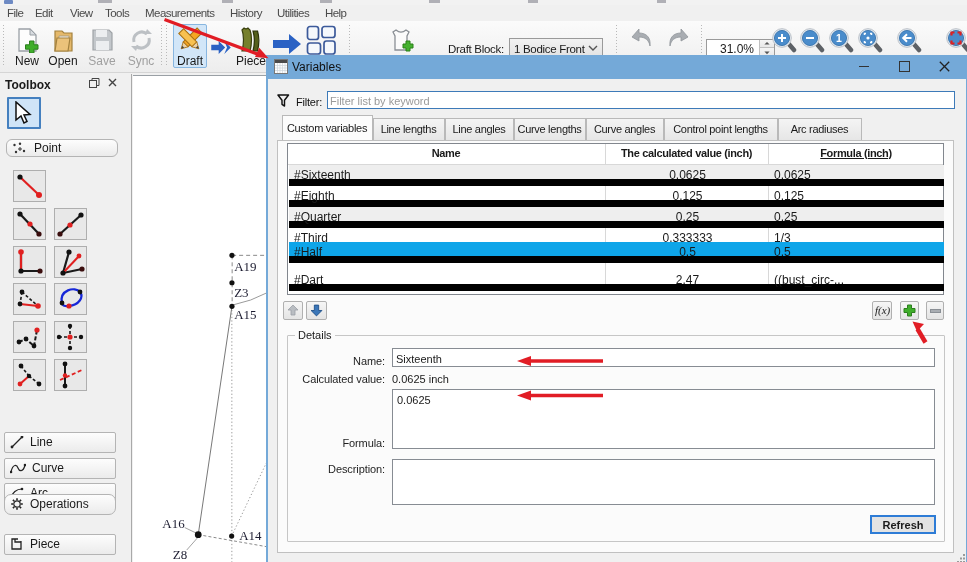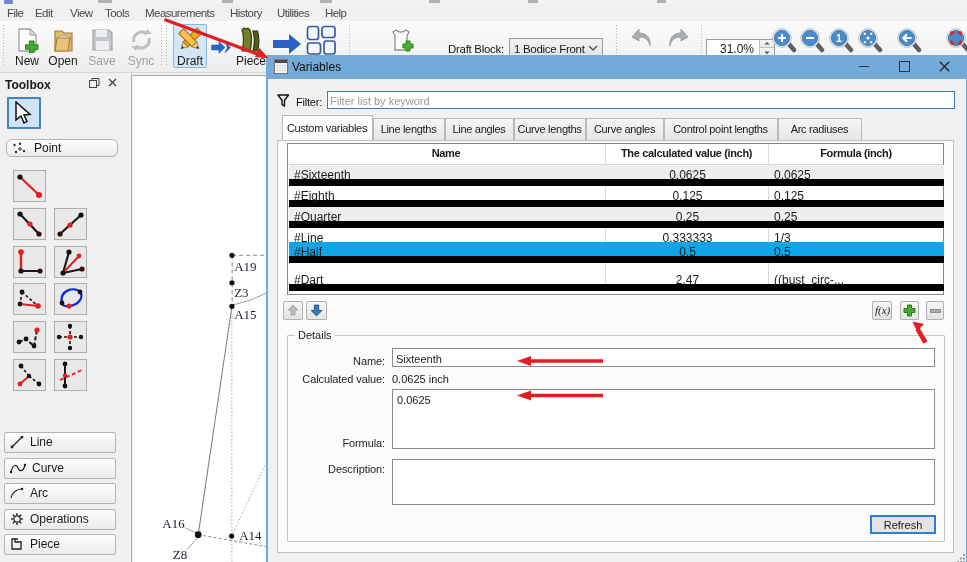--- a/index.html
+++ b/index.html
@@ -332,21 +332,21 @@
         <circle cx="1" cy="10" r="1.3" fill="#222"></circle>
         <circle cx="15" cy="3" r="1.3" fill="#222"></circle>
       </svg>Curve
   </div>
   <div class="secbtn" style="top:409px;">
     <svg width="14" height="13" viewBox="0 0 14 13">
         <path d="M1 11 A 11 11 0 0 1 12 2" stroke="#222" stroke-width="1.2" fill="none"></path>
         <circle cx="12" cy="2" r="1.3" fill="#222"></circle>
       </svg>Arc
   </div>
-  <div class="secbtn" style="top:435px;">
+  <div class="secbtn" style="top:420px;border-radius:7px;">
     <svg width="14" height="14" viewBox="0 0 14 14">
         <circle cx="7" cy="7" r="3.2" fill="none" stroke="#222" stroke-width="1.2"></circle>
         <g stroke="#222" stroke-width="1.6">
           <path d="M7 1.2 v2 M7 10.8 v2 M1.2 7 h2 M10.8 7 h2 M2.9 2.9 l1.4 1.4 M9.7 9.7 l1.4 1.4 M11.1 2.9 l-1.4 1.4 M4.3 9.7 l-1.4 1.4"></path>
         </g>
       </svg>Operations
   </div>
   <div class="secbtn" style="top:460px;">
     <svg width="14" height="14" viewBox="0 0 14 14">
         <path d="M2 4 v8 h9 v-7 h-6 v-3 h-3 z M5 2 h3 M11 6 v-2" fill="none" stroke="#222" stroke-width="1.3"></path>
@@ -427,21 +427,21 @@
     <div class="tab" style="left:397.5px;width:114px;line-height:21px;">Control point lengths</div>
     <div class="tab" style="left:511.5px;width:84px;line-height:21px;">Arc radiuses</div>
 
     <div class="abs" style="left:11px;top:61px;width:677px;height:413px;background:#fbfbfb;border:1px solid #c0c0c0;z-index:1;">
 
       <div class="abs" style="left:9px;top:2px;width:657px;height:152px;background:#fff;border:1px solid #82878e;">
 
         <div class="abs" style="left:0;top:0;width:655px;height:21px;border-bottom:1px solid #d8d8d8;font-weight:bold;font-size:11px;letter-spacing:-0.35px;">
           <span class="abs" style="left:0;width:316px;top:3px;text-align:center;">Name</span>
           <span class="abs" style="left:317px;width:163px;top:3px;text-align:center;">The calculated value (inch)</span>
-          <span class="abs" style="left:481px;width:174px;top:3px;text-align:center;">Formula (inch)</span>
+          <span class="abs" style="left:481px;width:174px;top:3px;text-align:center;text-decoration:underline;">Formula (inch)</span>
         </div>
 
         <div class="abs" style="left:316.5px;top:0;width:1px;height:147px;background:#d8d8d8;"></div>
         <div class="abs" style="left:480px;top:0;width:1px;height:147px;background:#d8d8d8;"></div>
 
         <div class="row" style="top:21px;background:#eeeeee;">
             <span class="c1">#Sixteenth</span>
             <span class="c2">0.0625</span>
             <span class="c3">0.0625</span>
           </div>
@@ -449,21 +449,21 @@
             <span class="c1">#Eighth</span>
             <span class="c2">0.125</span>
             <span class="c3">0.125</span>
           </div>
         <div class="row" style="top:63px;background:#eeeeee;">
             <span class="c1">#Quarter</span>
             <span class="c2">0.25</span>
             <span class="c3">0.25</span>
           </div>
         <div class="row" style="top:84px;">
-            <span class="c1">#Line</span>
+            <span class="c1">#Third</span>
             <span class="c2">0.333333</span>
             <span class="c3">1/3</span>
           </div>
         <div class="row" style="top:98px;background:#0ea5e9;">
             <span class="c1">#Half</span>
             <span class="c2">0.5</span>
             <span class="c3">0.5</span>
           </div>
         <div class="row" style="top:126px;">
             <span class="c1">#Dart</span>
@@ -504,21 +504,21 @@
       <div class="dlabel" style="left:0px;top:232px;width:107px;">Calculated value:</div>
       <span class="abs" style="left:114px;top:232px;font-size:11px;">0.0625 inch</span>
 
       <div class="dlabel" style="left:0px;top:252px;width:107px;margin-top:44px;">Formula:</div>
       <div class="inp" style="left:114px;top:248px;width:543px;height:60px;"></div>
       <span class="abs" style="left:119px;top:253px;font-size:11px;">0.0625</span>
 
       <div class="dlabel" style="left:0px;top:322px;width:107px;">Description:</div>
       <div class="inp" style="left:114px;top:318px;width:543px;height:45.5px;"></div>
 
-      <div class="abs" style="left:592px;top:374px;width:66px;height:18.5px;background:#e3e3e3;border:1px solid #2e7cd6;box-shadow:0 0 0 1px #2e7cd6 inset;text-align:center;line-height:18px;font-size:11px;">Refresh</div>
+      <div class="abs" style="left:592px;top:374px;width:66px;height:18.5px;background:#e3e3e3;border:1px solid #2e7cd6;box-shadow:0 0 0 1px #2e7cd6 inset;text-align:center;line-height:18px;font-size:11px;font-weight:bold;">Refresh</div>
     </div>
 
     <svg class="abs" style="left:691px;top:475px;" width="9" height="9" viewBox="0 0 9 9">
       <g fill="#9a9a9a">
           <rect x="6" y="0" width="2" height="2"></rect>
           <rect x="6" y="3.5" width="2" height="2"></rect>
           <rect x="3" y="3.5" width="2" height="2"></rect>
           <rect x="6" y="7" width="2" height="2"></rect>
           <rect x="3" y="7" width="2" height="2"></rect>
           <rect x="0" y="7" width="2" height="2"></rect>

